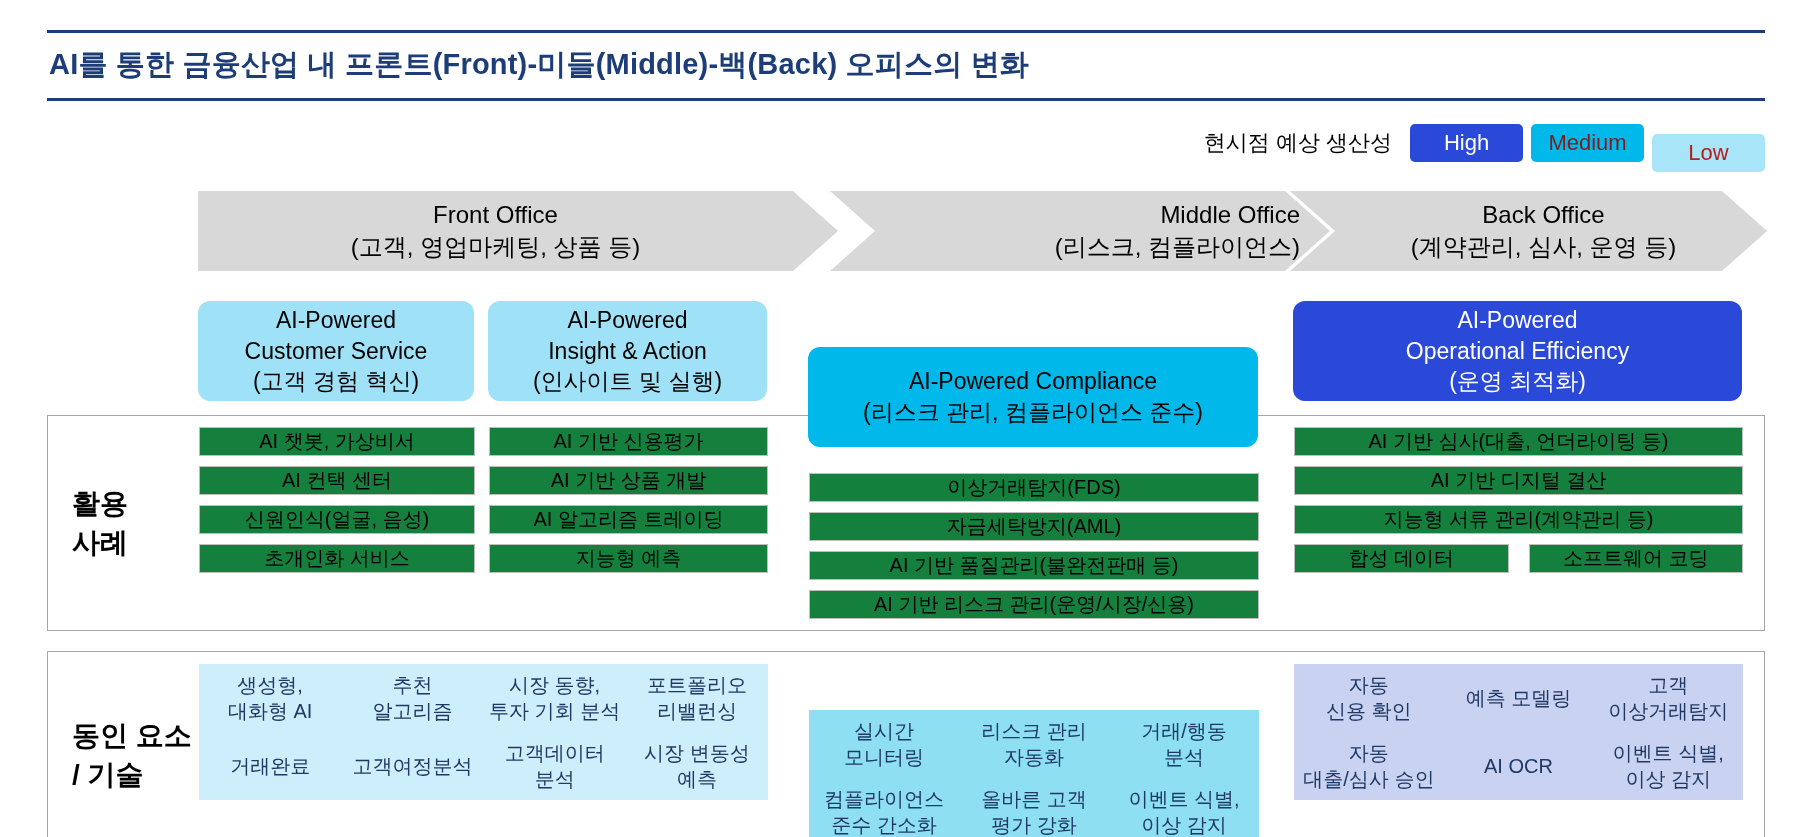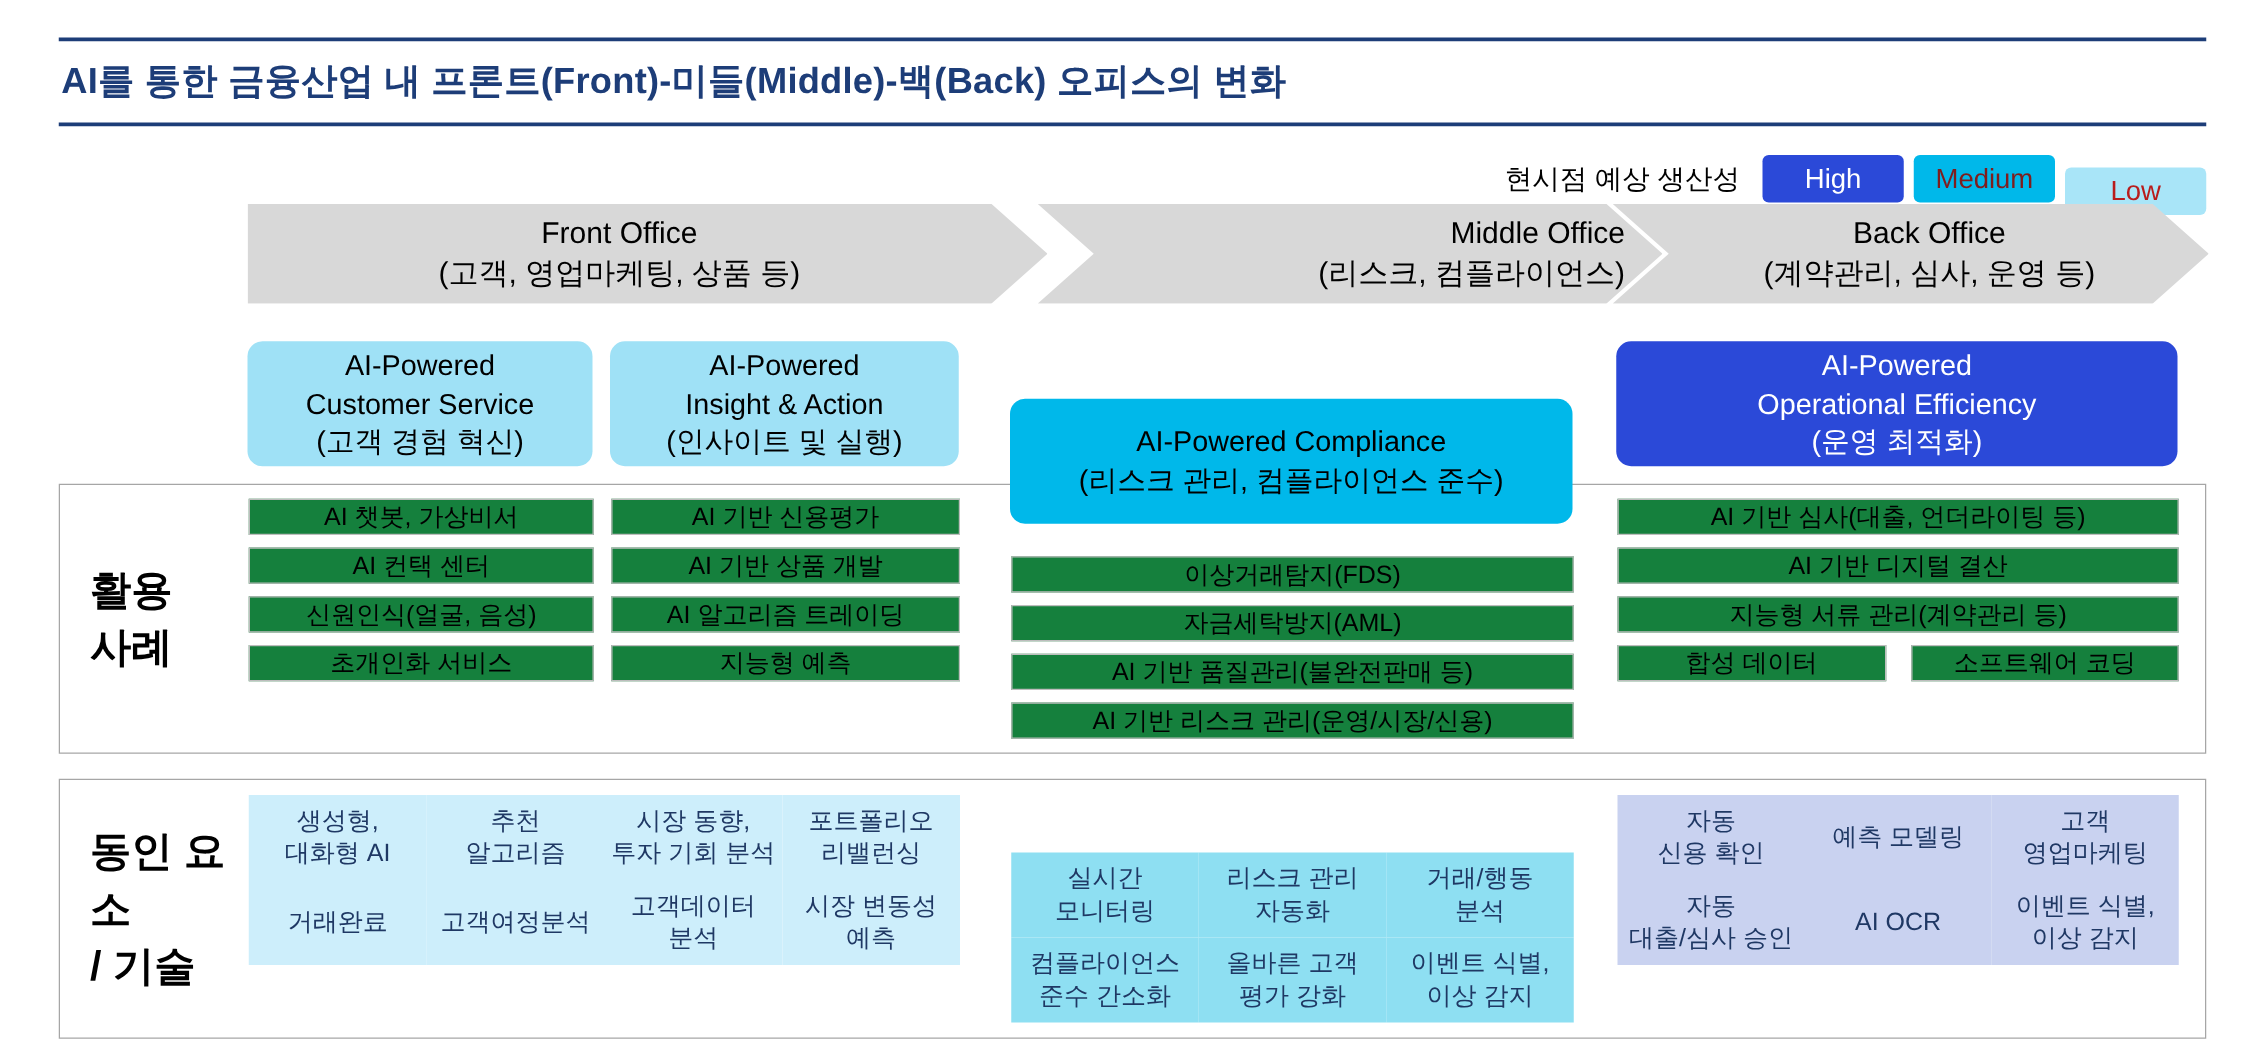--- a/index.html
+++ b/index.html
@@ -13,21 +13,21 @@
 
   
   .legend-row { margin-top: 22px; height: 40px; display: flex; justify-content: flex-end; align-items: center; gap: 8px; }
   .legend-label { font-size: 22px; color: #000; margin-right: 10px; }
   .badge { width: 113px; height: 38px; border-radius: 5px; display: flex; align-items: center; justify-content: center; font-size: 22px; }
   .badge-high { background: #2b49d8; color: #ffffff; }
   .badge-medium { background: #00b8ea; color: #7f1d1d; }
   .badge-low { background: #a9e5f8; color: #b91c1c; margin-top: 20px; }
 
   
-  .arrows-row { position: relative; height: 95px; }
+  .arrows-row { position: relative; height: 95px; margin-top: 28px; }
   .arrow { position: absolute; top: 0; height: 80px; background: #d8d8d8; display: flex; flex-direction: column; align-items: center; justify-content: center; text-align: center; font-size: 24px; line-height: 1.32; color: #000; }
   .arrow-front { left: 151px; width: 640px; padding-right: 45px;
     clip-path: polygon(0 0, calc(100% - 45px) 0, 100% 50%, calc(100% - 45px) 100%, 0 100%); }
   .arrow-mid { left: 783px; width: 500px; padding: 0 30px 0 60px;
     clip-path: polygon(0 0, calc(100% - 45px) 0, 100% 50%, calc(100% - 45px) 100%, 0 100%, 45px 50%); align-items: flex-end; }
   .arrow-back { left: 1243px; width: 477px; padding: 0 30px 0 60px;
     clip-path: polygon(0 0, calc(100% - 45px) 0, 100% 50%, calc(100% - 45px) 100%, 0 100%, 45px 50%); }
 
   
   .cols { display: grid; grid-template-columns: 151px 276px 14px 279px 41px 450px 35px 449px; }
@@ -37,21 +37,21 @@
 
   
   .category-row { margin-top: 15px; height: 100px; }
   .cat { height: 100px; border-radius: 12px; display: flex; align-items: center; justify-content: center; text-align: center; font-size: 23px; line-height: 1.33; color: #000; }
   .cat-low { background: #9fe1f6; }
   .cat-medium { background: #00b8ea; }
   .cat-high { background: #2b49d8; color: #ffffff; }
 
   
   .section { border: 1px solid #a6a6a6; background: #ffffff; }
-  .section-label { grid-column: 1; align-self: center; padding-left: 24px; font-size: 33px; font-weight: bold; line-height: 1.4; color: #000; }
+  .section-label { grid-column: 1; align-self: center; padding-left: 24px; font-size: 28px; font-weight: bold; line-height: 1.4; color: #000; }
 
   .usage-section { margin-top: 14px; padding: 11px 0; align-items: center; }
   .pill-col { display: flex; flex-direction: column; gap: 10px; align-self: start; }
   .pill { height: 29px; background: #15803d; border: 1px solid #bdbdbd; display: flex; align-items: center; justify-content: center; text-align: center; font-size: 20px; color: #000; }
   .pill-split { display: flex; gap: 20px; }
   .pill-split .pill { flex: 1; }
 
   .drivers-section { margin-top: 20px; padding: 12px 0; }
   .driver-group { display: grid; gap: 0; align-self: start; }
   .driver-group-front { grid-template-columns: repeat(4, 1fr); }
@@ -171,21 +171,21 @@
       <div class="cell cell-mid multiline">올바른 고객
 평가 강화</div>
       <div class="cell cell-mid multiline">이벤트 식별,
 이상 감지</div>
     </div>
     <div class="driver-group driver-group-back gc8">
       <div class="cell cell-back multiline">자동
 신용 확인</div>
       <div class="cell cell-back multiline">예측 모델링</div>
       <div class="cell cell-back multiline">고객
-영업마케팅</div>
+이상거래탐지</div>
       <div class="cell cell-back multiline">자동
 대출/심사 승인</div>
       <div class="cell cell-back multiline">AI OCR</div>
       <div class="cell cell-back multiline">이벤트 식별,
 이상 감지</div>
     </div>
   </div>
 
   <div class="source-note">Source: 삼정KPMG AI 센터</div>
 

